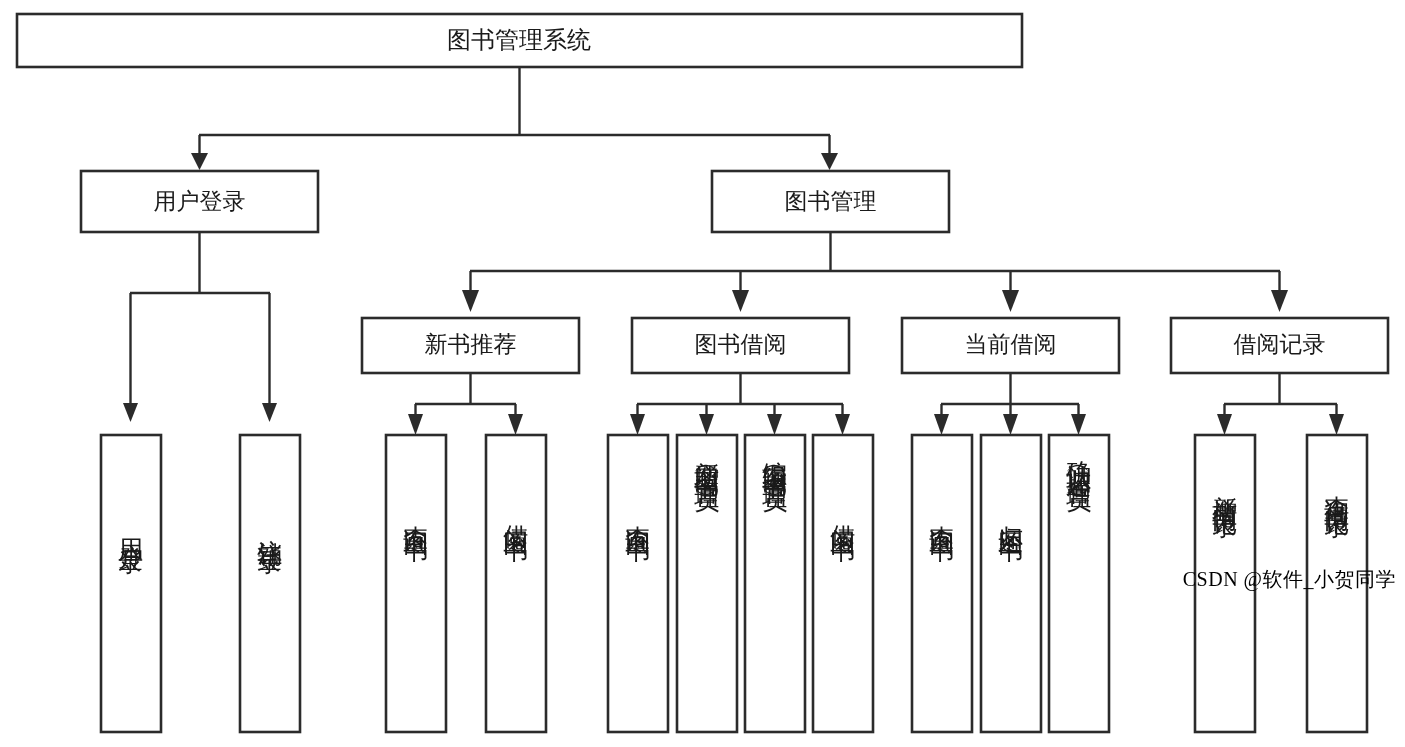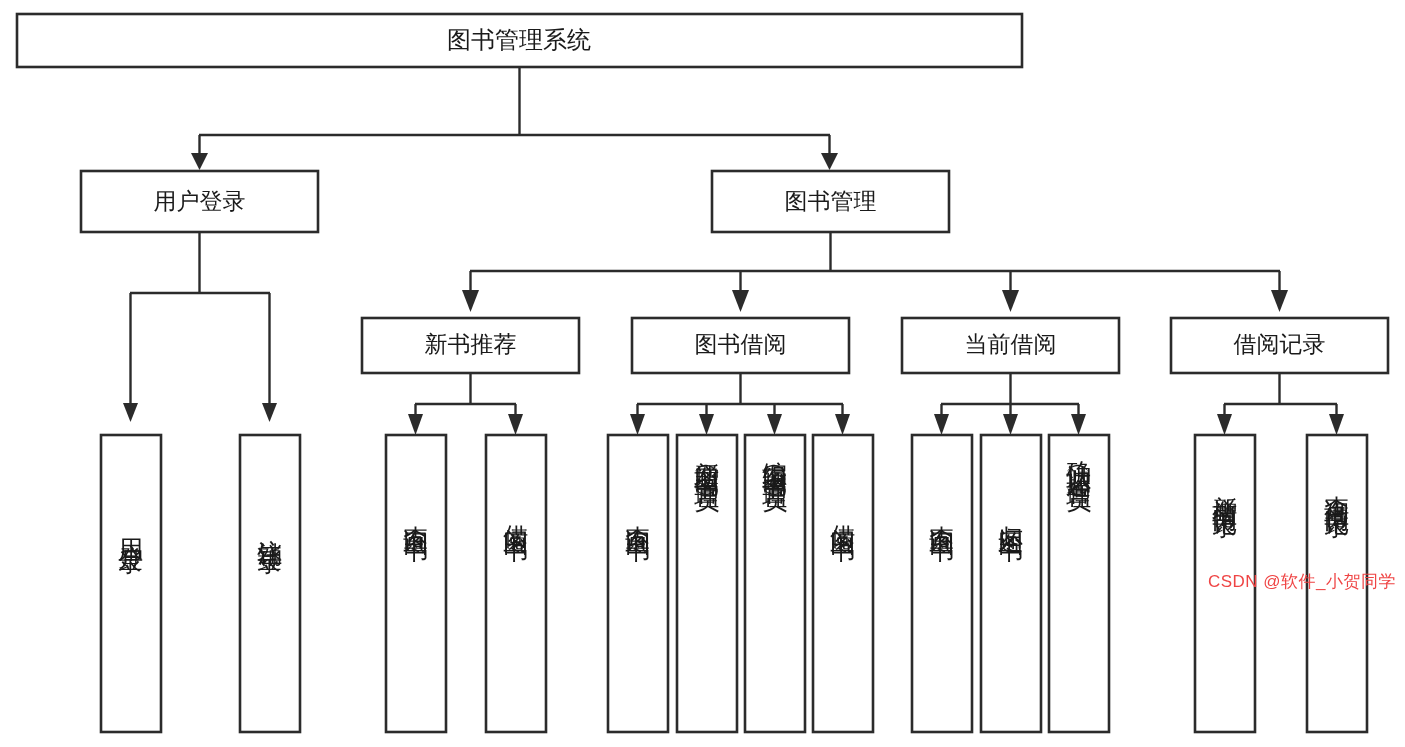--- a/index.html
+++ b/index.html
@@ -72,23 +72,23 @@
     line-height: 1.22;
     letter-spacing: 4px;
     color: #1a1a1a;
     white-space: nowrap;
     text-align: center;
   }
   .watermark {
     position: absolute;
     right: 9px;
     bottom: 6px;
-    font-family: Liberation Sans, sans-serif;
-    font-size: 17px;
-    color: #ef4444;
+    font-family: Liberation Serif, serif;
+    font-size: 20px;
+    color: #000000;
     letter-spacing: 0.5px;
     white-space: nowrap;
   }
 </style>
 </head>
 <body>
 
 <div id="diagram-root">
 
   <svg id="tree-svg" viewBox="0 0 1405 747">

